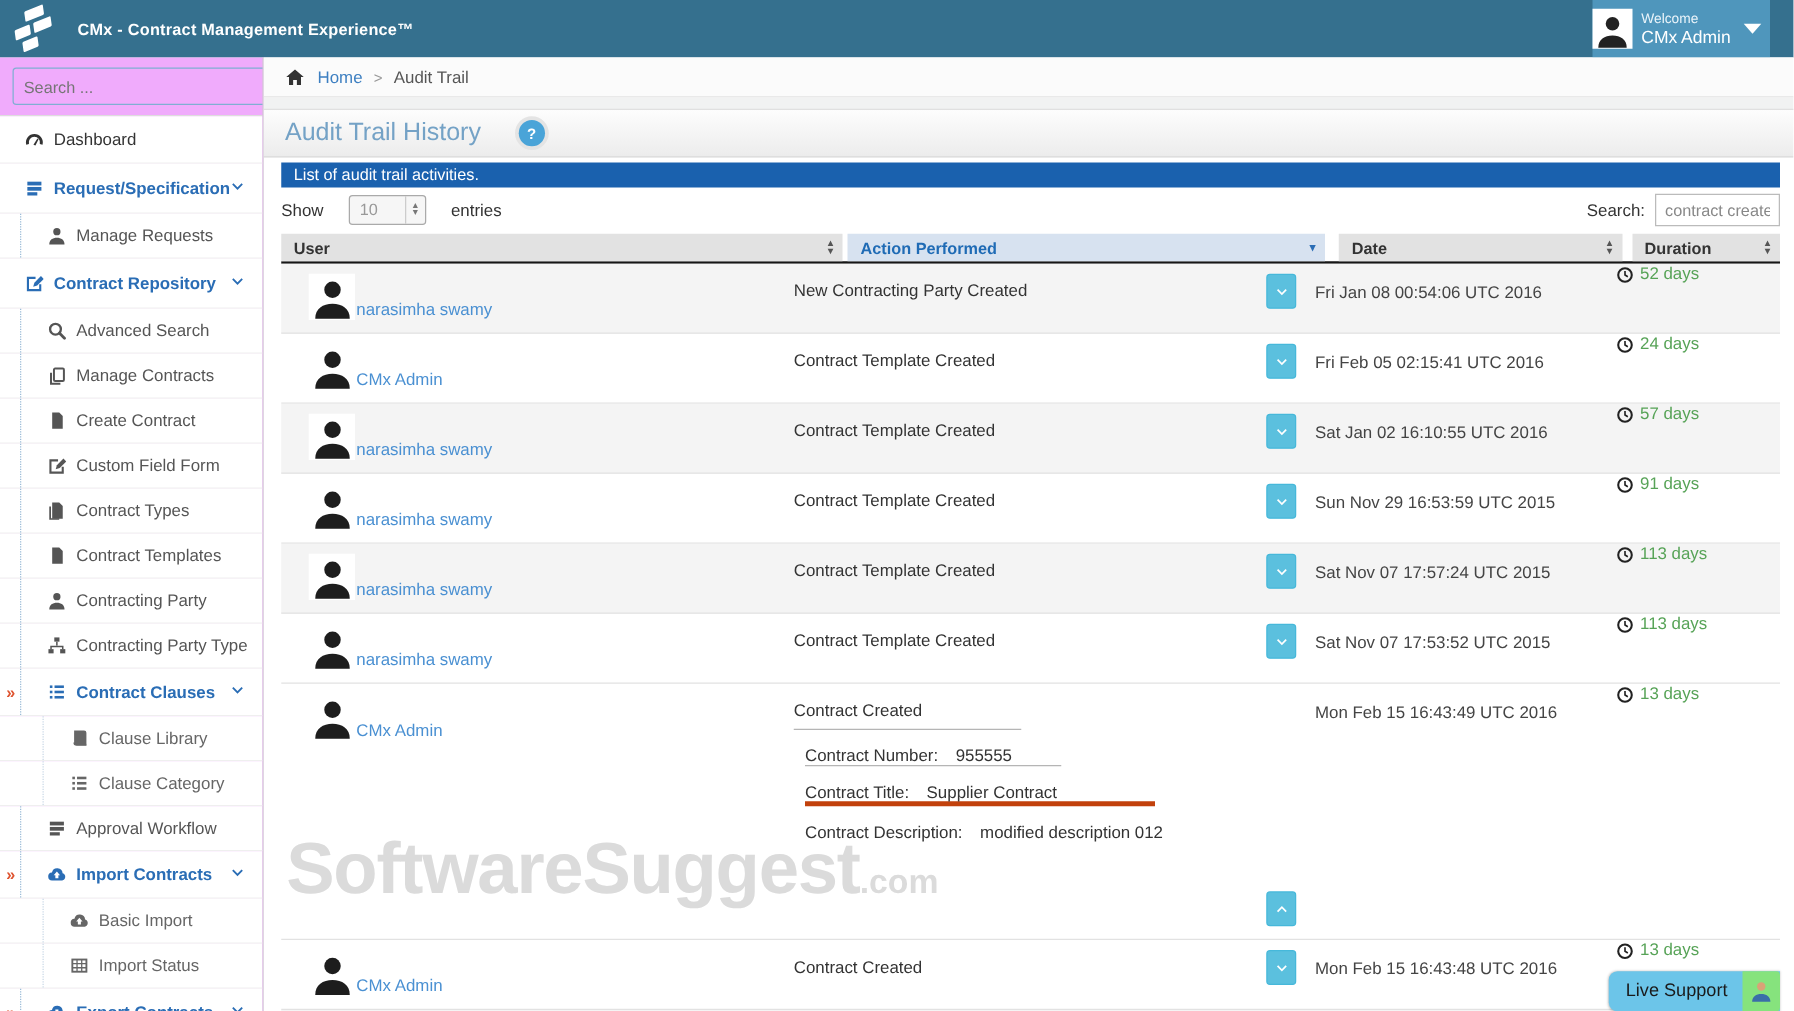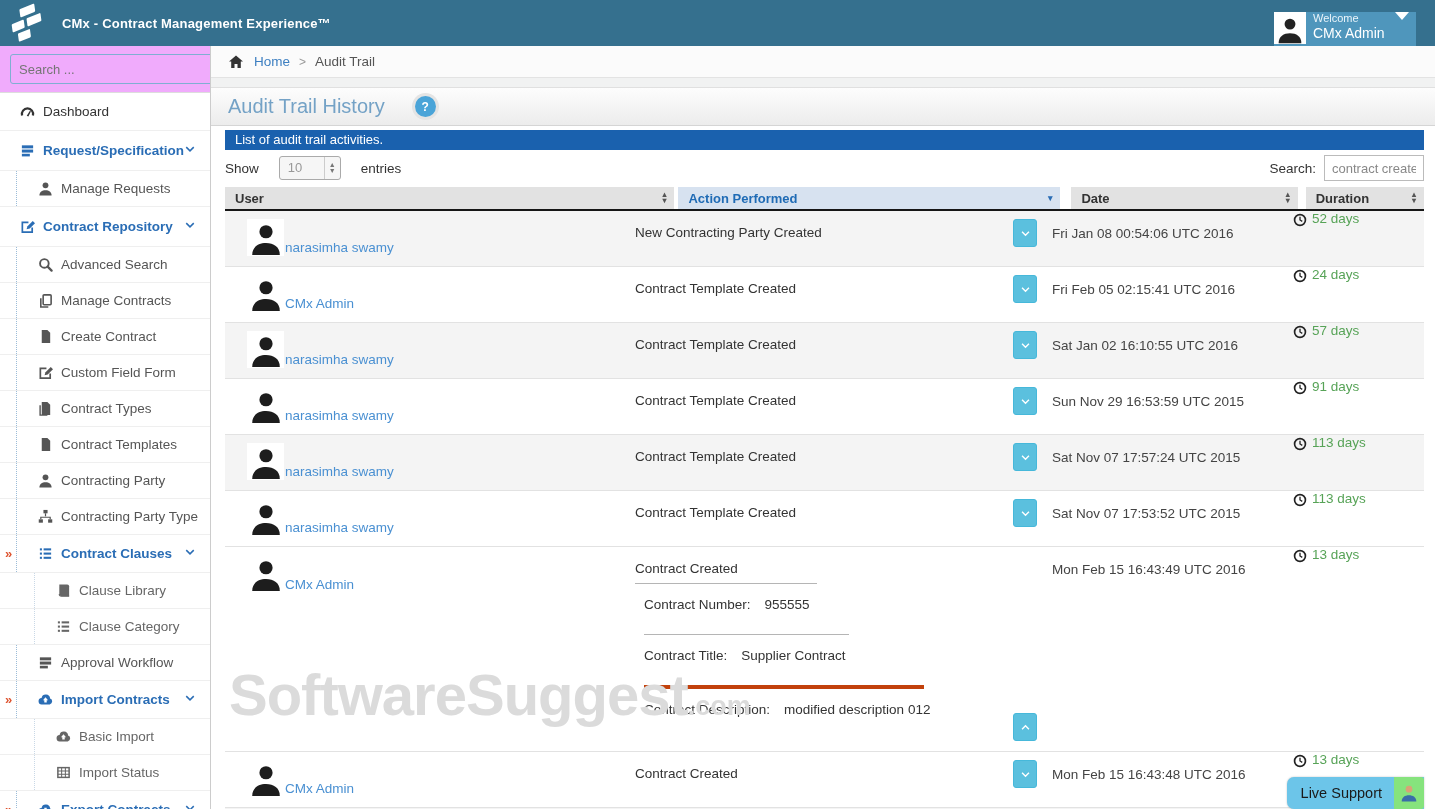--- a/index.html
+++ b/index.html
@@ -4,21 +4,21 @@
 <style>
   * { margin:0; padding:0; box-sizing:border-box; }
   html,body { width:1435px; height:809px; overflow:hidden; background:#fff;
     font-family:"Liberation Sans", sans-serif; }
   .stage { position:relative; width:1435px; height:809px; overflow:hidden; background:#fff; }
 
   
   .topbar { position:absolute; left:0; top:0; width:1435px; height:46px; background:#35708e; display:flex; align-items:center; }
   .logo { margin-left:10px; }
   .app-title { color:#fff; font-weight:bold; font-size:13px; margin-left:10px; letter-spacing:.2px; }
-  .userbox { position:absolute; right:19px; top:0; height:46px; width:142px; background:#4f96bc; display:flex; align-items:flex-start; padding:0 0; cursor:pointer;margin-top:12px; }
+  .userbox { position:absolute; right:19px; top:0; height:46px; width:142px; background:#4f96bc; display:flex; align-items:center; padding:0 0; cursor:pointer; }
   .userbox .avatar-sq { width:32px; height:32px; background:#fff; display:flex; align-items:flex-end; justify-content:center; overflow:hidden; }
   .userbox .txt { margin-left:7px; line-height:1.15; }
   .userbox .welcome { color:#eaf4fa; font-size:11px; }
   .userbox .uname { color:#fff; font-size:14px; }
   .caret-down { width:0; height:0; border-left:7px solid transparent; border-right:7px solid transparent; border-top:8px solid #fff; margin-left:10px; }
 
   
   .sidebar { position:absolute; left:0; top:46px; width:211px; height:763px; background:#f0abfc; border-right:1px solid #ccc; overflow:hidden; }
   .side-search { height:47px; border-bottom:1px solid #ddd; display:flex; align-items:center; padding:0 10px; }
   .side-search .box { flex:1; height:30px; border:1px solid #7fafd2; border-radius:3px; display:flex; align-items:center; }
@@ -74,21 +74,21 @@
   .c-action { width:378px; padding-top:14px; font-size:13.5px; color:#333; }
   .c-btn { width:35px; padding-top:8px; }
   .dd-btn { width:24px; height:28px; background:#5bc0de; border:1px solid #46b8da; border-radius:3px; color:#fff; display:flex; align-items:center; justify-content:center; cursor:pointer; }
   .dd-btn svg { width:11px; height:11px; }
   .c-date { width:245px; padding:15px 0 0 4px; font-size:13.5px; color:#444; }
   .c-dur { width:127px; font-size:13.5px; color:#57a357; display:flex; align-items:flex-start; }
   .clock { width:14px; height:14px; color:#222; margin:2px 5px 0 0; flex:0 0 auto; }
   
   .row-exp { min-height:205px; }
   .det-head { display:inline-block; width:182px; border-bottom:1px solid #b5b5b5; padding-bottom:7px; }
-  .det { margin:13px 0 0 9px; padding-bottom:22px; font-size:13.5px; color:#333; }
+  .det { margin:13px 0 0 9px; font-size:13.5px; color:#333; }
   .det .lbl { }
   .det .val { margin-left:14px; }
   .det-1 { width:205px; border-bottom:1px solid #b5b5b5; }
   .det-2 { width:280px; border-bottom:4px solid #c2410c; }
   .collapse-btn { position:absolute; left:788px; top:166px; }
 
   .watermark { position:absolute; left:229px; top:624px; width:760px; color:#dbdbdb; font-weight:bold; font-size:58px; letter-spacing:-1px; pointer-events:none; z-index:5; white-space:nowrap;margin-top:37px; }
   .watermark .suffix { font-size:27px; letter-spacing:0; }
 
   .livesupport { position:absolute; right:11px; bottom:0; height:32px; display:flex; align-items:center; background:#6cc5e9; border-radius:7px 0 0 7px; z-index:9; cursor:pointer; box-shadow:0 0 2px rgba(0,0,0,.25); }

